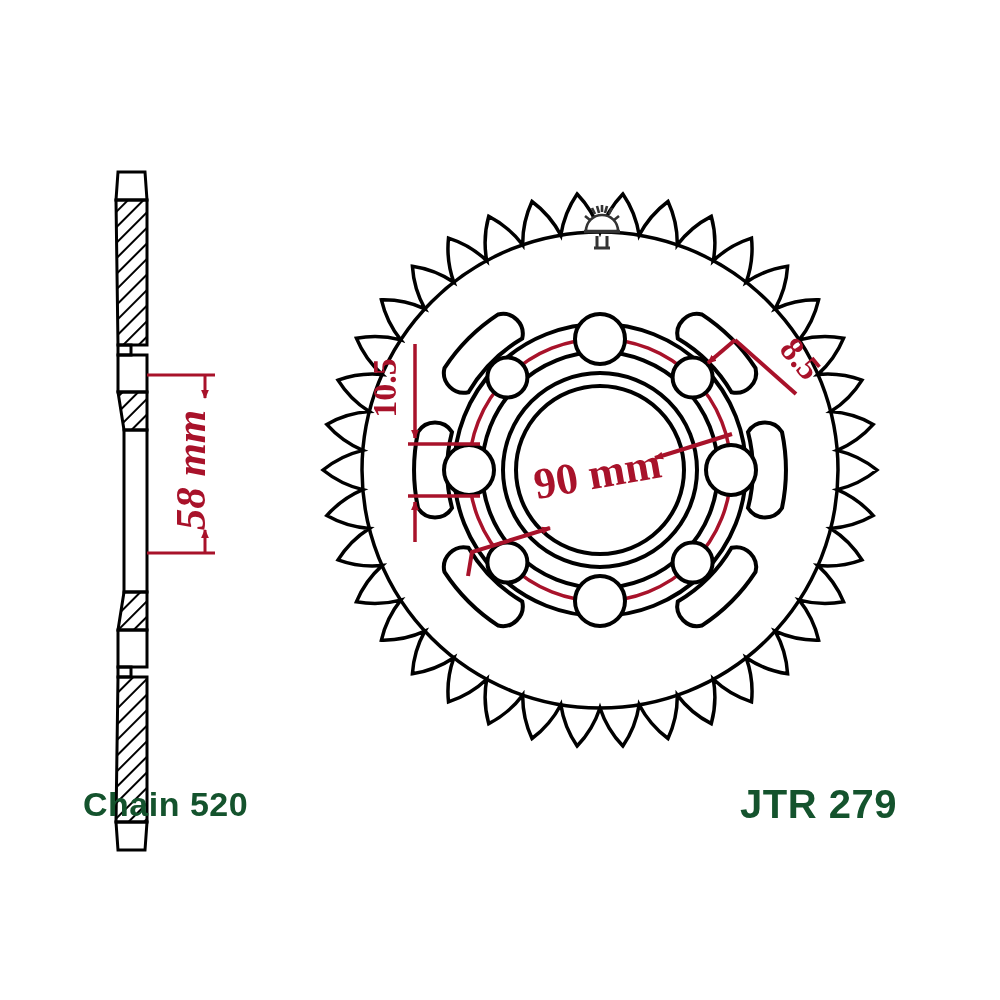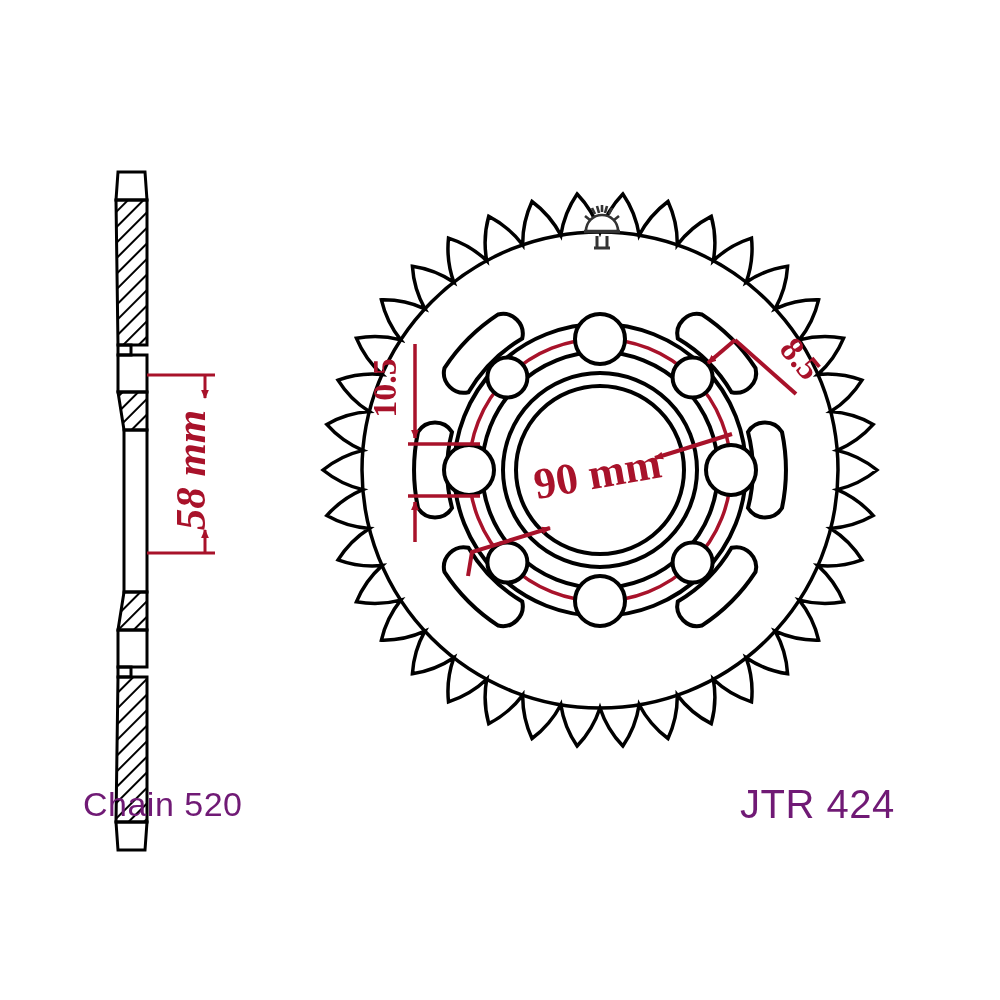--- a/index.html
+++ b/index.html
@@ -1,20 +1,20 @@
 <!DOCTYPE html>
 <html><head>
 <meta charset="utf-8">
 <style>
   html,body{margin:0;padding:0;background:#ffffff;}
   body{width:1000px;height:1000px;overflow:hidden;
        font-family:"Liberation Sans", sans-serif;}
   #root{position:relative;width:1000px;height:1000px;background:#fff;}
   svg{display:block;}
-  .lbl{position:absolute;color:#701a75;font-weight:normal;letter-spacing:.5px;}
+  .lbl{position:absolute;color:#14532d;font-weight:bold;letter-spacing:.5px;}
   #chain-label{left:83px;top:785px;font-size:34px;}
   #part-label{left:740px;top:782px;font-size:40px;}
 </style>
 </head>
 <body>
 
 <div id="root">
 
   <svg width="1000" height="1000" viewBox="0 0 1000 1000">
 
@@ -156,15 +156,15 @@
       <g stroke="#a8122a" stroke-width="4" fill="none">
         <line x1="135" y1="-130" x2="108" y2="-107" marker-end="url(#ar)"></line>
         <line x1="135" y1="-130" x2="196" y2="-76"></line>
       </g>
       <text x="192" y="-104" text-anchor="middle" transform="rotate(50 192 -104)" font-family="Liberation Serif, serif" font-size="34" font-weight="bold" fill="#a8122a">8.5</text>
 
     </g>
   </svg>
 
   <div class="lbl" id="chain-label">Chain 520</div>
-  <div class="lbl" id="part-label">JTR 424</div>
+  <div class="lbl" id="part-label">JTR 279</div>
 
 </div>
 
 </body></html>

